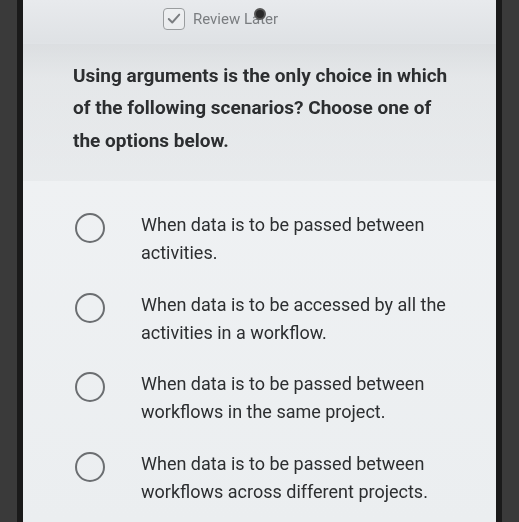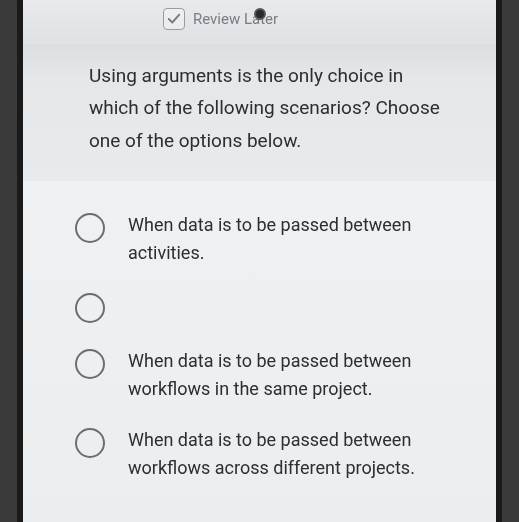--- a/index.html
+++ b/index.html
@@ -66,30 +66,29 @@
       height: 14px;
     }
     .question-block {
       padding: 16px 44px 24px 50px;
       background: linear-gradient(180deg, rgba(215,218,220,0.5) 0%, rgba(225,228,230,0.5) 100%);
     }
     .question-text {
       color: #2c2e30;
       font-size: 19px;
       line-height: 1.7;
-      font-weight: 400;
-      margin-left: 16px;
+      font-weight: 700;
     }
     .options {
       padding: 30px 30px 10px 52px;
     }
     .option {
       display: flex;
       align-items: flex-start;
-      gap: 23px;
+      gap: 36px;
       margin-bottom: 24px;
     }
     .radio {
       flex-shrink: 0;
       width: 30px;
       height: 30px;
       border: 2.5px solid #6b6e71;
       border-radius: 50%;
       background: transparent;
       margin-top: 2px;
@@ -123,20 +122,21 @@
     <div class="question-text">Using arguments is the only choice in which of the following scenarios? Choose one of the options below.</div>
   </div>
 
   <div class="options">
     <div class="option">
       <div class="radio"></div>
       <div class="option-text">When data is to be passed between activities.</div>
     </div>
     <div class="option">
       <div class="radio"></div>
+      <div class="option-text">When data is to be accessed by all the activities in a workflow.</div>
     </div>
     <div class="option">
       <div class="radio"></div>
       <div class="option-text">When data is to be passed between workflows in the same project.</div>
     </div>
     <div class="option">
       <div class="radio"></div>
       <div class="option-text">When data is to be passed between workflows across different projects.</div>
     </div>
   </div>

